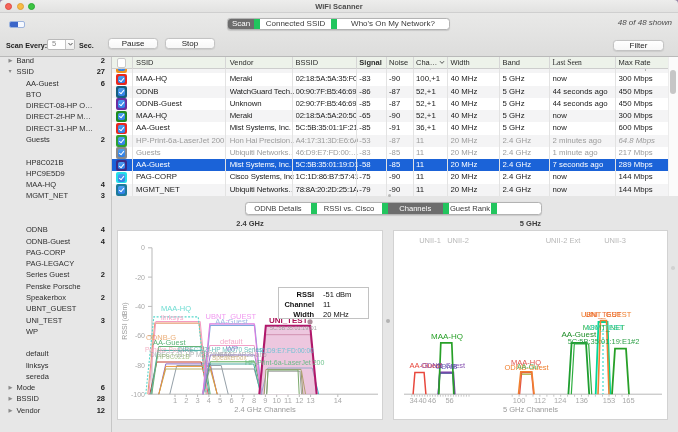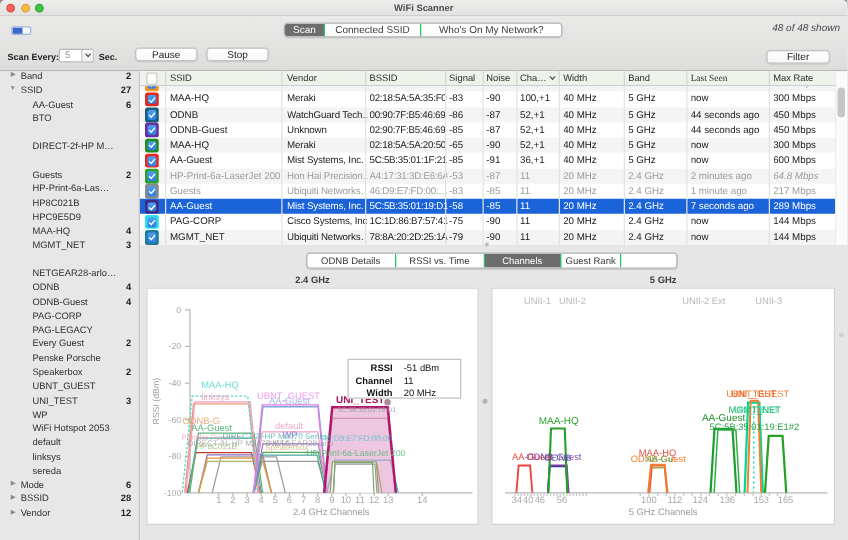--- a/index.html
+++ b/index.html
@@ -10,21 +10,21 @@
   
   #titlebar { left:0; top:0; width:678px; height:13px; background:linear-gradient(#ededec,#e2e2e1); border-bottom:1px solid #cfcfcf; border-radius:4px 4px 0 0; }
   .tl { position:absolute; top:3px; width:7px; height:7px; border-radius:50%; }
   #title { left:0; top:2px; width:678px; text-align:center; font-size:7.5px; font-weight:bold; color:#4a4a4a; }
 
   
   #toolbar { left:0; top:13px; width:678px; height:44px; background:linear-gradient(#e9e9e8,#dddddc); border-bottom:1px solid #b9b9b9; }
 
   
   .seg { position:absolute; display:flex; background:#fff; border:1px solid #b3b3b3; border-radius:3.5px; overflow:hidden; box-shadow:0 0.5px 1px rgba(0,0,0,.12); }
-  .seg > div { display:flex; align-items:center; justify-content:center; color:#3a3a3a; border-right:1px solid #22c55e; }
+  .seg > div { display:flex; align-items:center; justify-content:center; color:#3a3a3a; border-right:6px solid #22c55e; }
   .seg > div:last-child { border-right:none; }
   .seg > div.on { background:#6d6d6d; color:#fff; }
 
   .btn { position:absolute; background:linear-gradient(#ffffff,#f7f7f7); border:1px solid #c3c3c3; border-radius:3.5px; display:flex; align-items:center; justify-content:center; color:#1c1c1c; box-shadow:0 0.5px 1px rgba(0,0,0,.15); }
 
   
   #sidebar { left:0; top:57px; width:112px; height:375px; background:#e7e7e7; border-right:1px solid #c6c6c6; font-size:7.5px; color:#2e2e2e; }
   .srow { position:absolute; left:0; width:112px; height:11.28px; line-height:11.28px; }
   .srow .tri { position:absolute; left:8.5px; top:0; color:#8a8a8a; font-size:5.2px; line-height:11.28px; }
   .srow .nm { position:absolute; top:0; white-space:nowrap; }
@@ -112,84 +112,81 @@
       <span class="nm" style="left:16.5px">SSID</span>
       <span class="ct">27</span>
     </div>
     <div class="srow" style="top:20.62px">
       <span class="nm" style="left:26px">AA-Guest</span>
       <span class="ct">6</span>
     </div>
     <div class="srow" style="top:31.90px">
       <span class="nm" style="left:26px">BTO</span>
     </div>
+    <div class="srow" style="top:43.18px">
+      <span class="nm" style="left:26px">DIRECT-08-HP O…</span>
+    </div>
     <div class="srow" style="top:54.46px">
       <span class="nm" style="left:26px">DIRECT-2f-HP M…</span>
+    </div>
+    <div class="srow" style="top:65.74px">
+      <span class="nm" style="left:26px">DIRECT-31-HP M…</span>
     </div>
     <div class="srow" style="top:77.02px">
       <span class="nm" style="left:26px">Guests</span>
       <span class="ct">2</span>
     </div>
-    <div class="srow" style="top:88.30px">
-      <span class="nm" style="left:26px">HP-Print-6a-Las…</span>
-    </div>
     <div class="srow" style="top:99.58px">
       <span class="nm" style="left:26px">HP8C021B</span>
     </div>
     <div class="srow" style="top:110.86px">
       <span class="nm" style="left:26px">HPC9E5D9</span>
     </div>
     <div class="srow" style="top:122.14px">
       <span class="nm" style="left:26px">MAA-HQ</span>
       <span class="ct">4</span>
     </div>
     <div class="srow" style="top:133.42px">
       <span class="nm" style="left:26px">MGMT_NET</span>
       <span class="ct">3</span>
     </div>
-    <div class="srow" style="top:155.98px">
-      <span class="nm" style="left:26px">NETGEAR28-arlo…</span>
-    </div>
     <div class="srow" style="top:167.26px">
       <span class="nm" style="left:26px">ODNB</span>
       <span class="ct">4</span>
     </div>
     <div class="srow" style="top:178.54px">
       <span class="nm" style="left:26px">ODNB-Guest</span>
       <span class="ct">4</span>
     </div>
     <div class="srow" style="top:189.82px">
       <span class="nm" style="left:26px">PAG-CORP</span>
     </div>
     <div class="srow" style="top:201.10px">
       <span class="nm" style="left:26px">PAG-LEGACY</span>
     </div>
     <div class="srow" style="top:212.38px">
-      <span class="nm" style="left:26px">Every Guest</span>
+      <span class="nm" style="left:26px">Series Guest</span>
       <span class="ct">2</span>
     </div>
     <div class="srow" style="top:223.66px">
       <span class="nm" style="left:26px">Penske Porsche</span>
     </div>
     <div class="srow" style="top:234.94px">
       <span class="nm" style="left:26px">Speakerbox</span>
       <span class="ct">2</span>
     </div>
     <div class="srow" style="top:246.22px">
       <span class="nm" style="left:26px">UBNT_GUEST</span>
     </div>
     <div class="srow" style="top:257.50px">
       <span class="nm" style="left:26px">UNI_TEST</span>
       <span class="ct">3</span>
     </div>
     <div class="srow" style="top:268.78px">
       <span class="nm" style="left:26px">WP</span>
-    </div>
-    <div class="srow" style="top:280.06px">
-      <span class="nm" style="left:26px">WiFi Hotspot 2053</span>
     </div>
     <div class="srow" style="top:291.34px">
       <span class="nm" style="left:26px">default</span>
     </div>
     <div class="srow" style="top:302.62px">
       <span class="nm" style="left:26px">linksys</span>
     </div>
     <div class="srow" style="top:313.90px">
       <span class="nm" style="left:26px">sereda</span>
     </div>
@@ -209,21 +206,21 @@
       <span class="ct">12</span>
     </div>
   </div>
 
 <div class="abs" id="tablewrap">
   <div id="thead">
     <div class="abs" style="left:4.5px; top:1px; width:9.5px; height:9.5px; background:#fff; border:1px solid #c9c9c9; border-radius:2px;"></div>
     <div class="hcell" style="left:24px;">SSID</div>
     <div class="hcell" style="left:117.7px;">Vendor</div>
     <div class="hcell" style="left:183.6px;">BSSID</div>
-    <div class="hcell" style="left:247.3px;">Signal</div>
+    <div class="hcell" style="left:247.3px;font-weight:bold;">Signal</div>
     <div class="hcell" style="left:277px;">Noise</div>
     <div class="hcell" style="left:304px;">Cha…</div>
     <div class="hcell" style="left:327px; top:3px;">
         <svg width="6" height="5" viewBox="0 0 6 5" style="display:block">
           <path d="M1 1.2 L3 3.4 L5 1.2" stroke="#555" stroke-width="1" fill="none"></path>
         </svg>
       </div>
     <div class="hcell" style="left:338.5px;">Width</div>
     <div class="hcell" style="left:390.5px;">Band</div>
     <div class="hcell" style="left:440.5px;font-family:Liberation Serif, serif;">Last Seen</div>
@@ -417,21 +414,21 @@
       <div class="vsep" style="left:437px;height:127.5px;"></div>
       <div class="vsep" style="left:502.5px;height:127.5px;"></div>
       <div class="vsep" style="left:555.5px;height:127.5px;"></div>
     </div>
 </div>
 <div class="abs" id="scrolltrack"></div>
 <div class="abs" id="thumb"></div>
 
 <div class="seg" style="left:244.5px; top:201.5px; width:297px; height:13px; font-size:7.6px;">
   <div style="width:71px;">ODNB Details</div>
-  <div style="width:71px;">RSSI vs. Time</div>
+  <div style="width:71px;">RSSI vs. Cisco</div>
   <div class="on" style="width:61.5px;">Channels</div>
   <div style="width:48px;">Guest Rank</div>
   <div style="flex:1;margin-top:40px;">Speed Test</div>
 </div>
 
 <div class="abs paneltitle" style="left:117px; top:219px; width:266px;">2.4 GHz</div>
 <div class="abs paneltitle" style="left:393px; top:219px; width:275px;">5 GHz</div>
 
 <div class="panel" style="left:117px; top:230px; width:266px; height:190px;"></div>
 <div class="panel" style="left:393px; top:230px; width:275px; height:190px;"></div>

